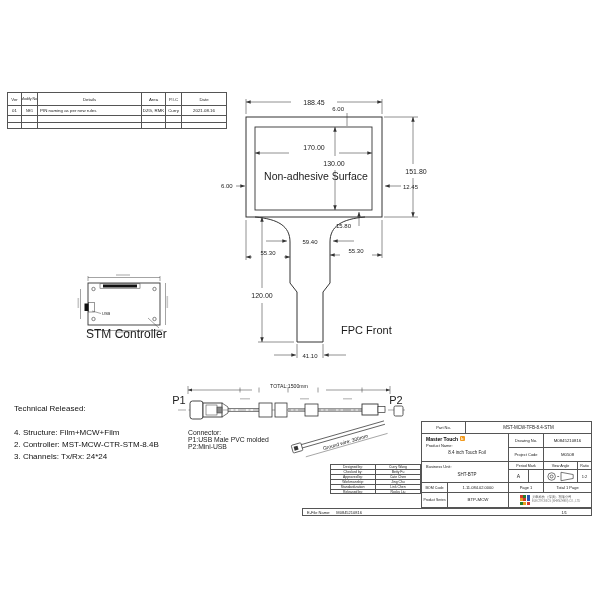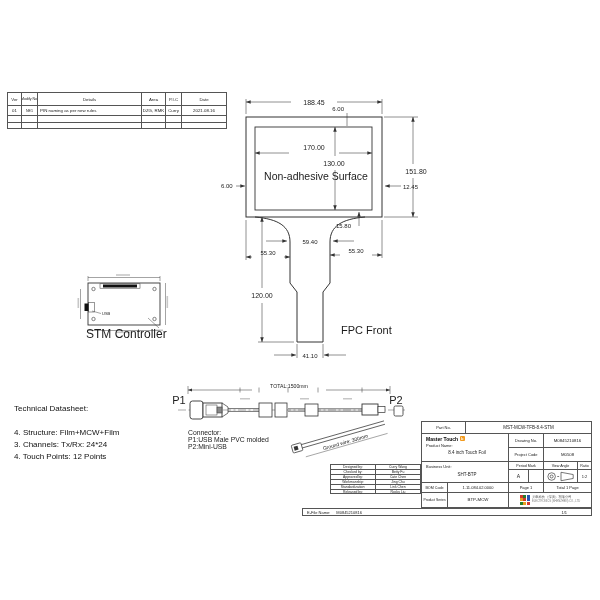--- a/index.html
+++ b/index.html
@@ -253,25 +253,25 @@
     <div class="row e">
       <div class="c cv br"></div>
         <div class="c cm br"></div>
         <div class="c cd br"></div>
       <div class="c ca br"></div>
         <div class="c cp br"></div>
         <div class="c ct"></div>
     </div>
   </div>
 
-  <div id="ds-title" class="abs">Technical Datasheet:</div>
+  <div id="ds-title" class="abs">Technical Released:</div>
   <div id="ds-list" class="abs">
     <div>4. Structure: Film+MCW+Film</div>
+    <div>2. Controller: MST-MCW-CTR-STM-8.4B</div>
     <div>3. Channels: Tx/Rx: 24*24</div>
-    <div>4. Touch Points: 12 Points</div>
   </div>
 
   <div id="conn" class="abs">
     <div>Connector:</div>
     <div>P1:USB Male PVC molded</div>
     <div>P2:Mini-USB</div>
   </div>
 
   <div id="ppl" class="abs">
     <div class="row bb">

